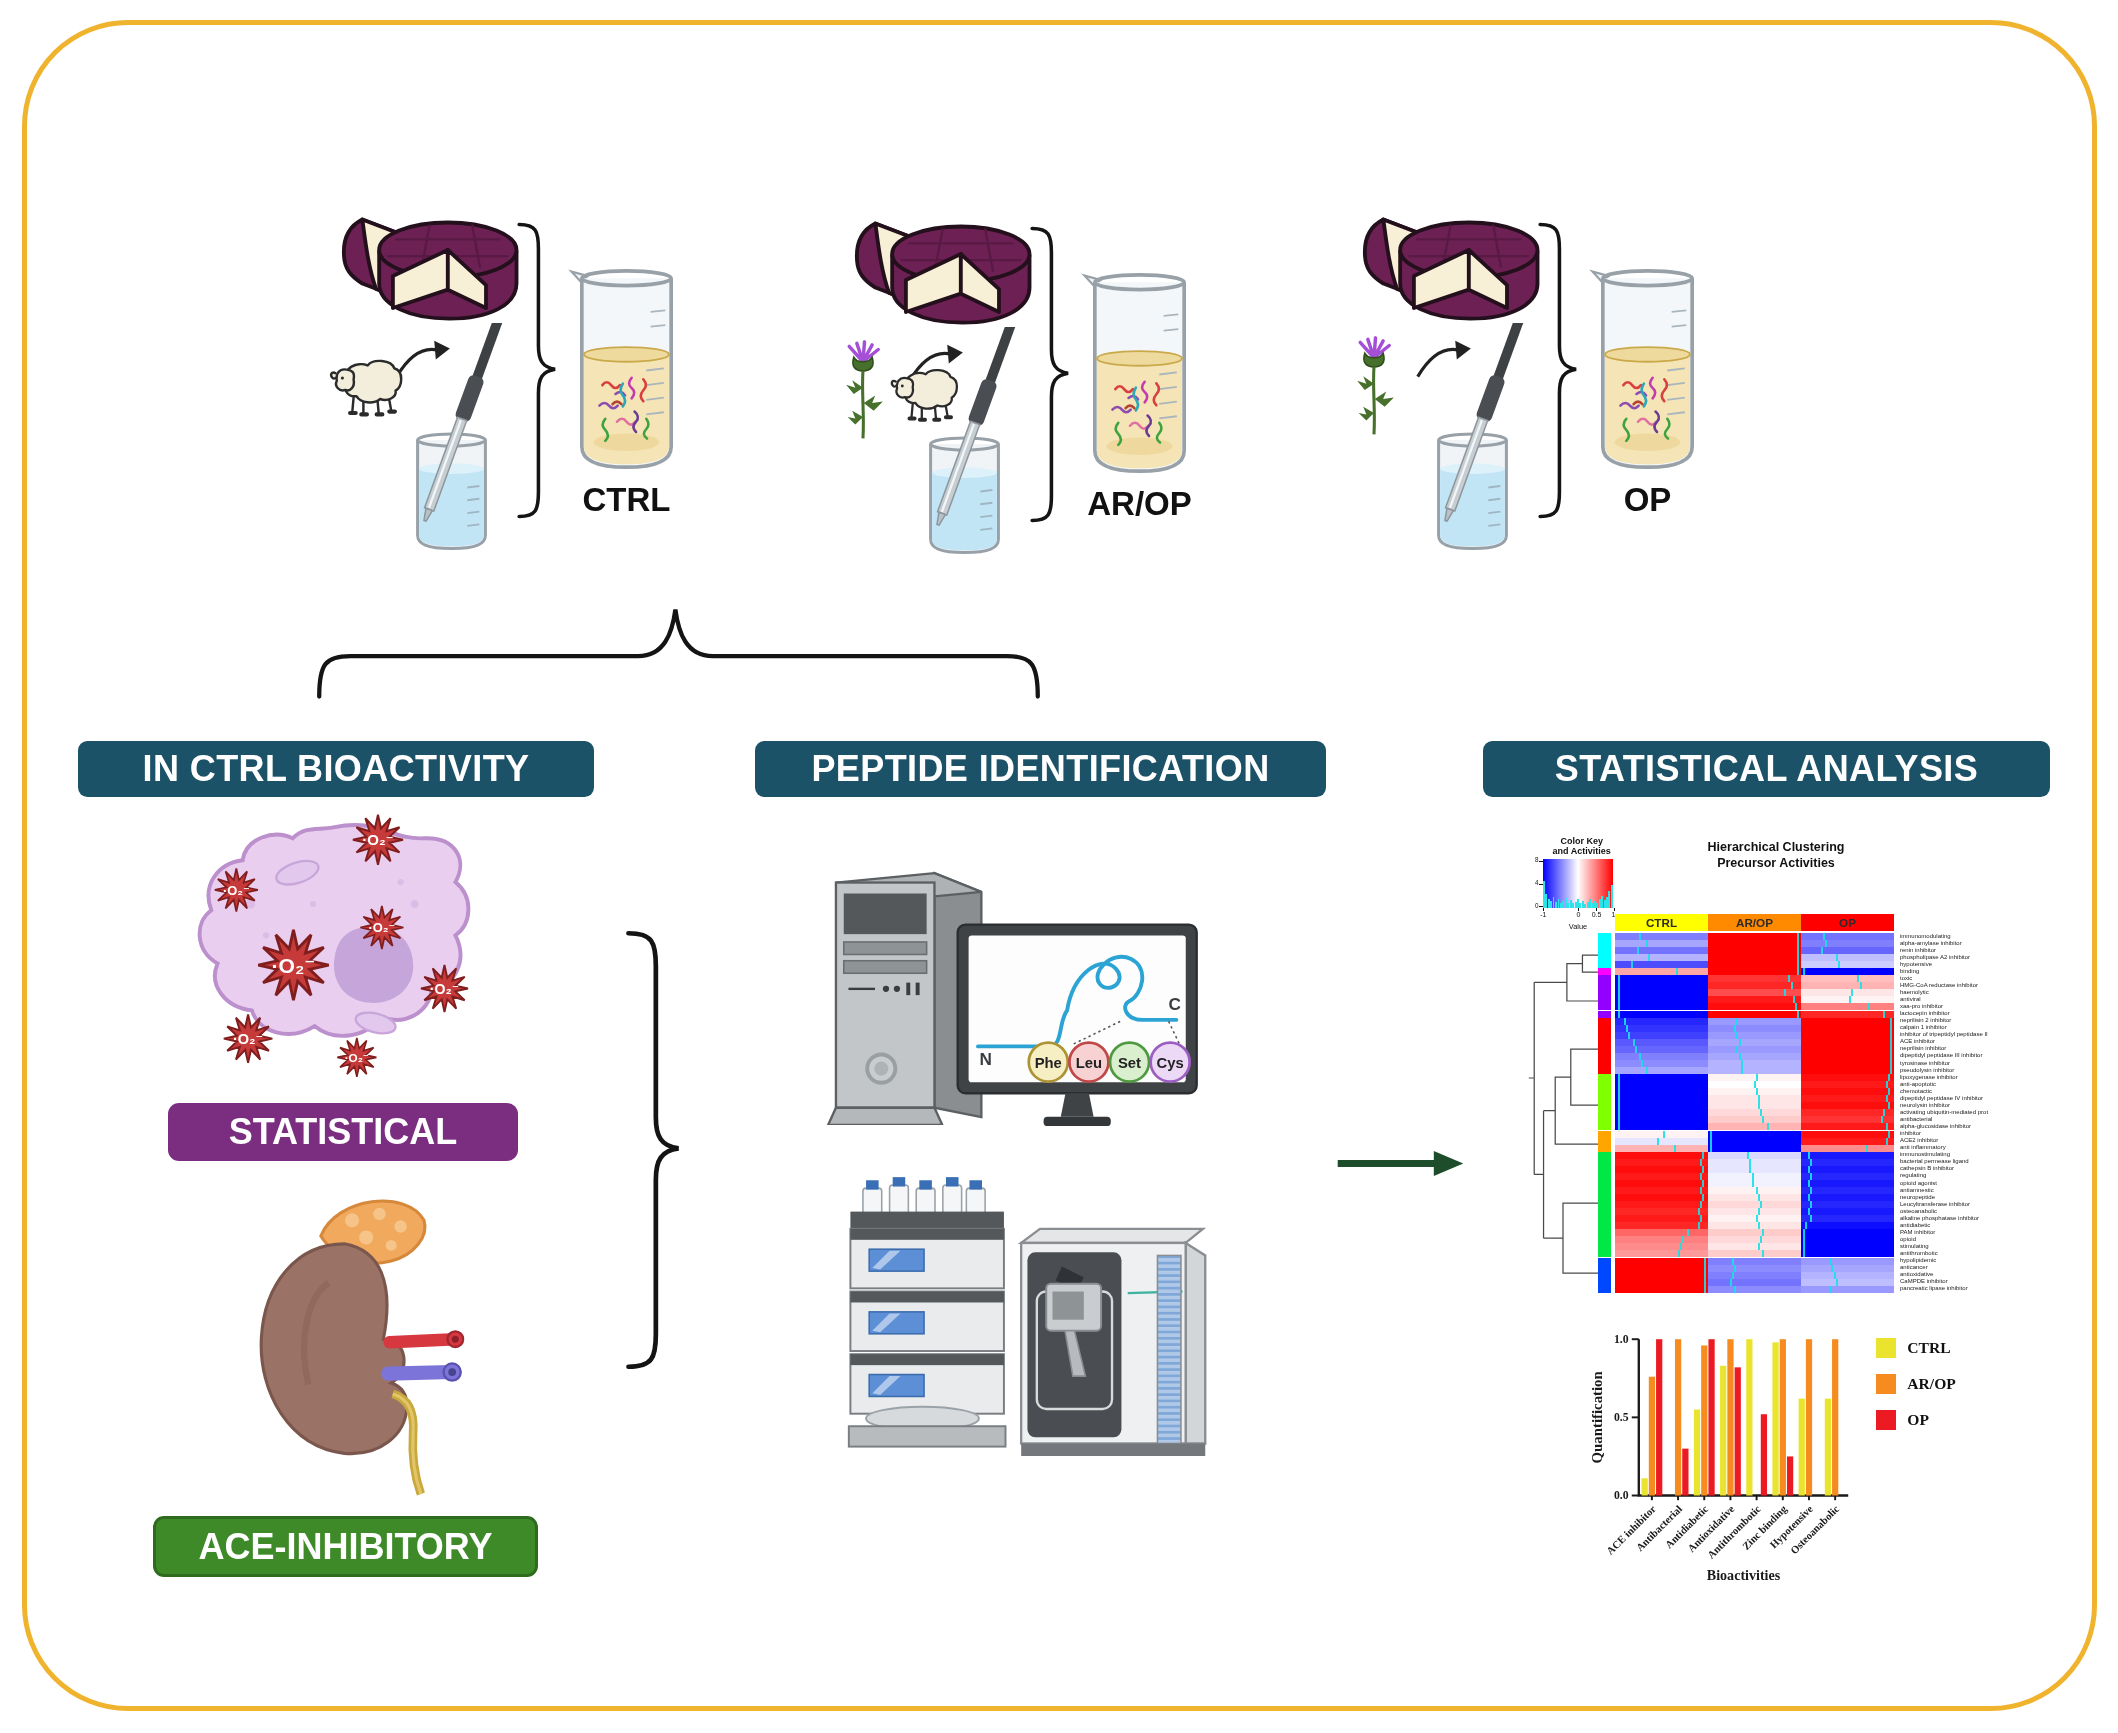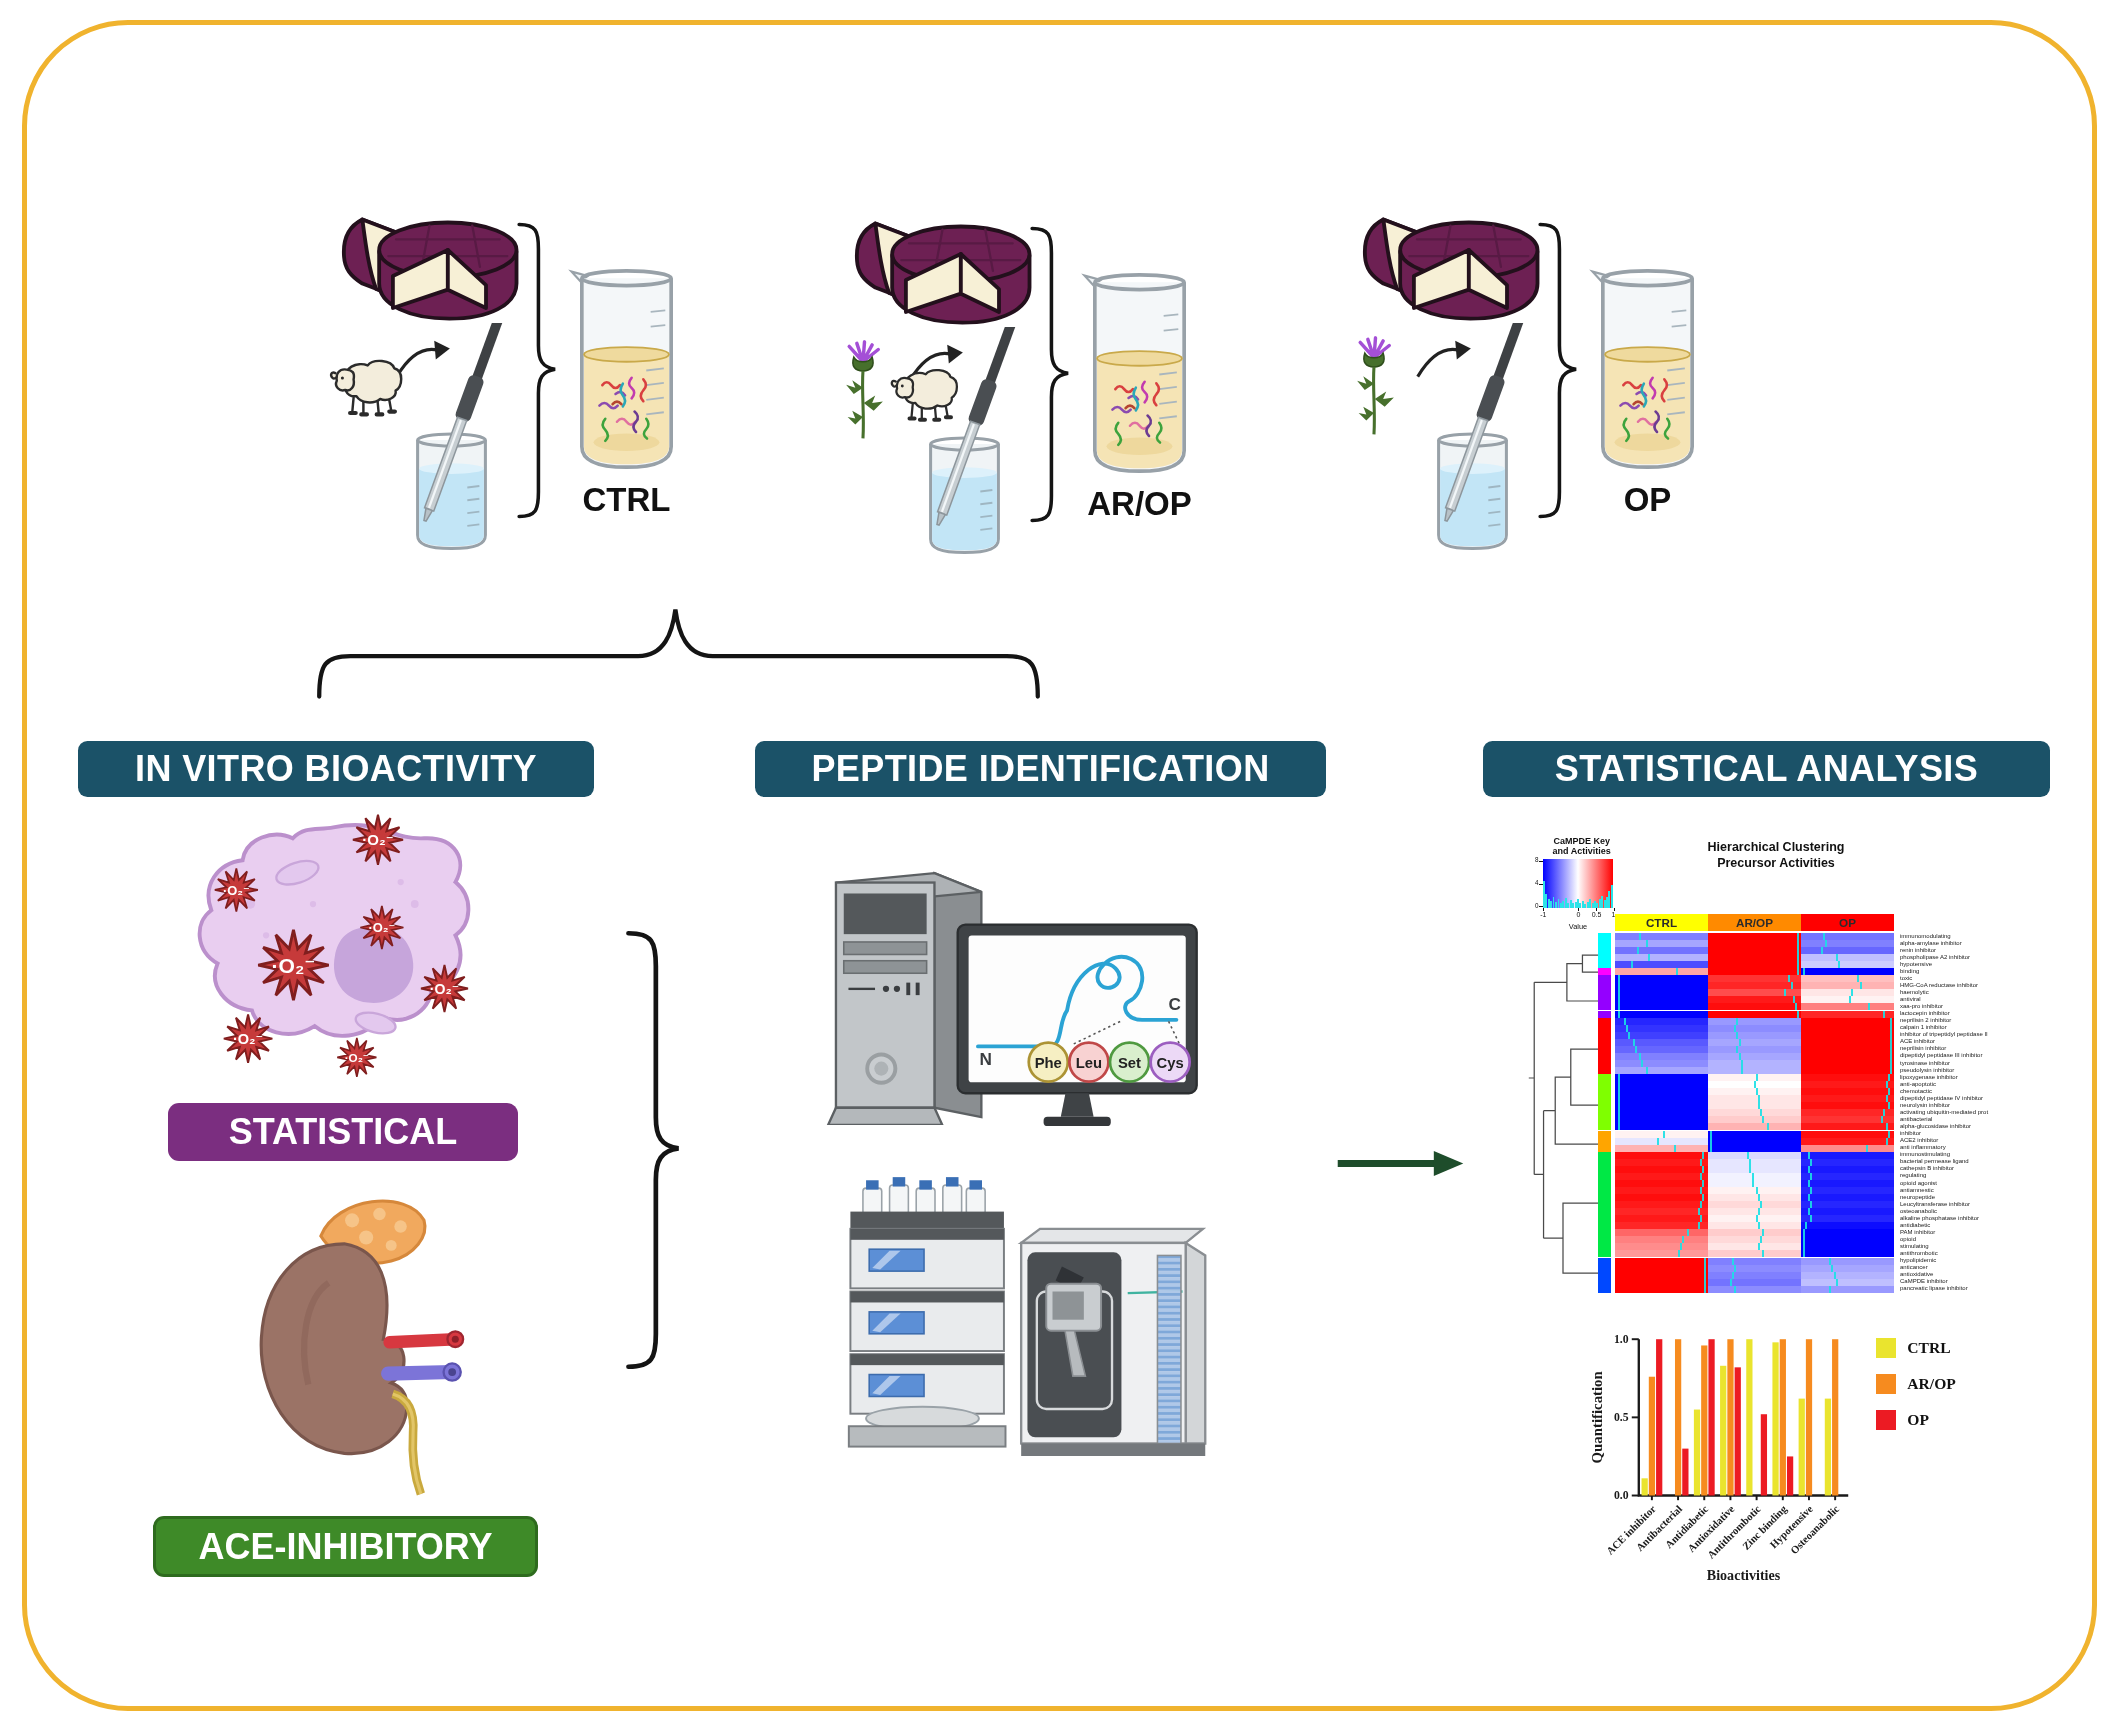--- a/index.html
+++ b/index.html
@@ -194,21 +194,21 @@
           <use href="#def-beaker-big"></use>
         </svg>
     <div class="group-label" style="left:228px;top:293px;width:125px">OP</div>
   </div>
 </div>
 
   <svg class="abs" style="left:313px;top:598px" width="731" height="110" viewBox="0 0 940 140">
     <path d="M8,126 C8,84 16,74 48,74 L418,74 C452,74 462,44 466,14 C470,44 480,74 514,74 L892,74 C924,74 932,84 932,126" fill="none" stroke="#141414" stroke-width="5.5" stroke-linecap="round"></path>
   </svg>
 
-  <div class="abs hdr sec" style="left:78px;top:741px;width:516px;height:56px">IN VITRO BIOACTIVITY</div>
+  <div class="abs hdr sec" style="left:78px;top:741px;width:516px;height:56px">IN CTRL BIOACTIVITY</div>
   <div class="abs hdr sec" style="left:755px;top:741px;width:571px;height:56px">PEPTIDE IDENTIFICATION</div>
   <div class="abs hdr sec" style="left:1483px;top:741px;width:567px;height:56px">STATISTICAL ANALYSIS</div>
 
   <svg id="cell-svg" class="abs" style="left:180px;top:810px" width="313" height="278" viewBox="0 0 400 355">
     <path d="M196,22 C256,10 268,38 312,36 C352,34 368,64 352,92 C376,112 372,146 352,160 C368,192 352,224 322,228 C318,260 286,276 258,264 C236,292 196,296 172,276 C140,296 100,284 92,256 C58,252 36,224 48,196 C20,180 18,144 40,128 C28,96 48,68 80,64 C84,36 120,24 144,36 C160,20 176,26 196,22 Z" fill="#E9CEF0" stroke="#BB90CC" stroke-width="5"></path>
     <path d="M232,150 C268,142 296,162 298,196 C300,228 272,250 240,246 C208,242 192,216 198,186 C202,164 214,154 232,150 Z" fill="#C6A5DB"></path>
     <g fill="#E3C8EE" stroke="#C9A6DA" stroke-width="3">
       <ellipse cx="150" cy="80" rx="28" ry="13" transform="rotate(-18 150 80)"></ellipse>
       <ellipse cx="250" cy="272" rx="26" ry="12" transform="rotate(14 250 272)"></ellipse>
     </g>
@@ -374,21 +374,21 @@
     <path d="M8,8 C38,8 43,19 43,50 L43,243 C43,268 50,280 72,283 C50,286 43,298 43,323 L43,520 C43,551 38,562 8,562" fill="none" stroke="#141414" stroke-width="6" stroke-linecap="round"></path>
   </svg>
 
   <svg class="abs" style="left:1334px;top:1148px" width="133" height="31" viewBox="0 0 170 40">
     <line x1="4" y1="20" x2="130" y2="20" stroke="#1E4D2B" stroke-width="9"></line>
     <polygon points="128,4 166,20 128,36" fill="#1E4D2B"></polygon>
   </svg>
 
   <div id="heatmap" class="abs">
     <div class="hm-key-title" style="left:4.7px;top:22px;width:102px">
-      <div>CaMPDE Key</div>
+      <div>Color Key</div>
       <div>and Activities</div>
     </div>
     <div id="hm-keybox">
         <div class="hm-hist" style="left: 0px; width: 1.7px; height: 26.6px;"></div>
         <div class="hm-hist" style="left: 2.4px; width: 1.7px; height: 14px;"></div>
         <div class="hm-hist" style="left: 4.9px; width: 1.7px; height: 9.4px;"></div>
         <div class="hm-hist" style="left: 7.3px; width: 1.7px; height: 7px;"></div>
         <div class="hm-hist" style="left: 9.7px; width: 1.7px; height: 11px;"></div>
         <div class="hm-hist" style="left: 12px; width: 1.7px; height: 6.3px;"></div>
         <div class="hm-hist" style="left: 14.6px; width: 1.7px; height: 8.6px;"></div>

